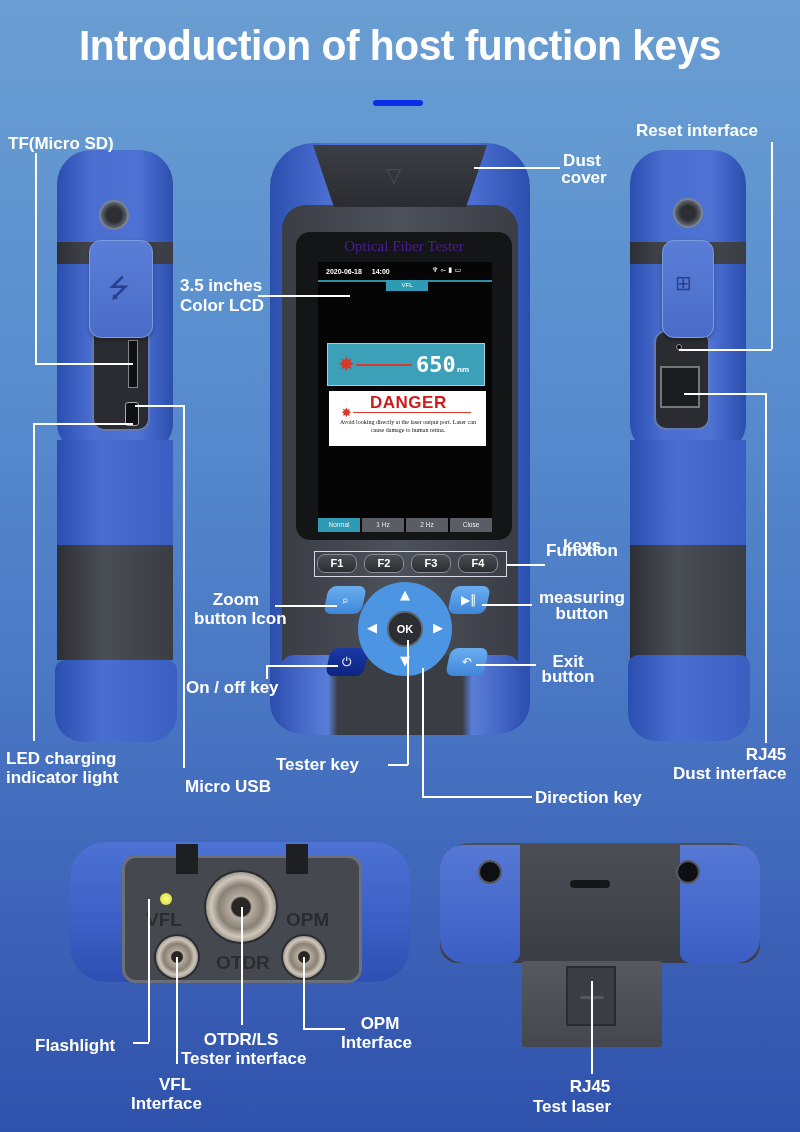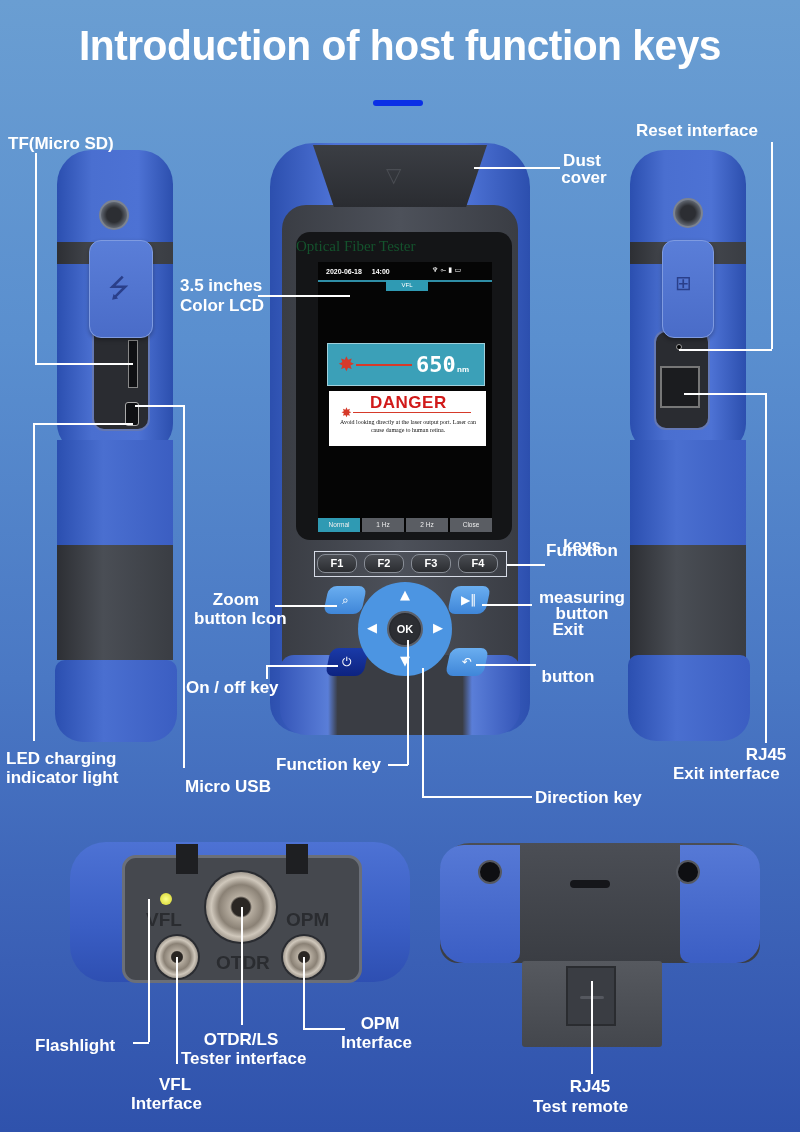--- a/index.html
+++ b/index.html
@@ -59,21 +59,21 @@
     left: 282px; top: 205px; width: 236px; height: 510px;
     border-radius: 24px; background: linear-gradient(90deg,#3a3d44,#4d515a 50%,#3a3d44);
   }
   .dust-cover {
     left: 313px; top: 145px; width: 174px; height: 62px;
     background: linear-gradient(180deg,#3b3e44,#2a2c31);
     clip-path: polygon(0 0,100% 0,88% 100%,12% 100%);
   }
   .screen-frame { left: 296px; top: 232px; width: 216px; height: 308px; background: #141517; border-radius: 14px; }
   .screen { left: 318px; top: 262px; width: 174px; height: 270px; background: #050505; }
-  .scr-title { left: 296px; top: 238px; width: 216px; text-align: left; font-family: "Liberation Serif", serif; font-size: 15px; color: #14532d; }
+  .scr-title { left: 296px; top: 238px; width: 216px; text-align: center; font-family: "Liberation Serif", serif; font-size: 15px; color: #4c1d95; }
   .scr-status { left: 326px; top: 268px; font-size: 7px; color: #fff; font-family: "Liberation Sans", sans-serif; font-weight: bold; }
   .scr-rule { left: 318px; top: 280px; width: 174px; height: 1.5px; background: #2f8ea6; }
   .scr-tab { left: 386px; top: 280px; width: 42px; height: 11px; background: #2f9ab3; font-size: 6px; text-align: center; line-height: 11px; color: #fff; font-family: "Liberation Sans", sans-serif; }
   .vfl-box { left: 327px; top: 343px; width: 158px; height: 43px; background: #3ba0b8; border: 1px solid #9fd0dc; }
   .vfl-val { left: 416px; top: 352px; font-family: "DejaVu Sans Mono", monospace; font-weight: bold; font-size: 22px; color: #fff; }
   .vfl-unit { left: 457px; top: 365px; font-size: 8px; font-weight: bold; color: #fff; font-family: "Liberation Sans", sans-serif; }
   .danger-box { left: 329px; top: 391px; width: 157px; height: 55px; background: #fff; }
   .danger-title { left: 370px; top: 393px; font-family: "Liberation Sans", sans-serif; font-weight: bold; font-size: 17px; color: #d11a1a; letter-spacing: 0.5px; }
   .danger-text { left: 335px; top: 419px; width: 146px; text-align: center; font-family: "Liberation Serif", serif; font-size: 6px; line-height: 7.5px; color: #111; }
   .softkeys { left: 318px; top: 518px; width: 174px; height: 14px; display: flex; gap: 2px; }
@@ -253,62 +253,62 @@
 <div class="abs line hl" style="left:507px;top:564px;width:38px;"></div>
 
 <div class="abs label center" style="left:534px;top:588px;width:96px;">measuring</div>
 <div class="abs label center" style="left:534px;top:604px;width:96px;">button</div>
 <div class="abs line hl" style="left:482px;top:604px;width:50px;"></div>
 
 <div class="abs label center" style="left:208px;top:590px;width:56px;">Zoom</div>
 <div class="abs label" style="left:194px;top:609px;">button Icon</div>
 <div class="abs line hl" style="left:275px;top:605px;width:62px;"></div>
 
-<div class="abs label center" style="left:540px;top:620px;width:56px;">Exit</div>
+<div class="abs label center" style="left:540px;top:652px;width:56px;">Exit</div>
 <div class="abs label center" style="left:534px;top:667px;width:68px;">button</div>
 <div class="abs line hl" style="left:476px;top:664px;width:60px;"></div>
 
 <div class="abs label" style="left:186px;top:678px;">On / off key</div>
 <div class="abs line vl" style="left:266px;top:665px;height:14px;"></div>
 <div class="abs line hl" style="left:266px;top:665px;width:72px;"></div>
 
 <div class="abs line vl" style="left:33px;top:423px;height:318px;"></div>
 <div class="abs line hl" style="left:33px;top:423px;width:100px;"></div>
 <div class="abs label" style="left:6px;top:749px;">LED charging</div>
 <div class="abs label" style="left:6px;top:768px;">indicator light</div>
 
 <div class="abs line vl" style="left:183px;top:405px;height:363px;"></div>
 <div class="abs line hl" style="left:135px;top:405px;width:49px;"></div>
 <div class="abs label" style="left:157px;top:777px;margin-left:28px;">Micro USB</div>
 
-<div class="abs label" style="left:276px;top:755px;">Function key</div>
+<div class="abs label" style="left:276px;top:755px;">Tester key</div>
 <div class="abs line hl" style="left:388px;top:764px;width:20px;"></div>
 <div class="abs line vl" style="left:407px;top:640px;height:125px;"></div>
 
 <div class="abs line vl" style="left:422px;top:668px;height:128px;"></div>
 <div class="abs line hl" style="left:422px;top:796px;width:110px;"></div>
 <div class="abs label" style="left:535px;top:788px;">Direction key</div>
 
 <div class="abs line vl" style="left:765px;top:393px;height:350px;"></div>
 <div class="abs line hl" style="left:684px;top:393px;width:82px;"></div>
 <div class="abs label center" style="left:726px;top:745px;width:80px;">RJ45</div>
-<div class="abs label" style="left:673px;top:764px;">Exit interface</div>
+<div class="abs label" style="left:673px;top:764px;">Dust interface</div>
 
 <div class="abs line vl" style="left:148px;top:899px;height:143px;"></div>
 <div class="abs line hl" style="left:133px;top:1042px;width:16px;"></div>
 <div class="abs label" style="left:35px;top:1036px;text-align:center;">Flashlight</div>
 
 <div class="abs line vl" style="left:176px;top:957px;height:107px;"></div>
 <div class="abs label center" style="left:140px;top:1075px;width:70px;">VFL</div>
 <div class="abs label" style="left:131px;top:1094px;">Interface</div>
 
 <div class="abs line vl" style="left:241px;top:907px;height:118px;"></div>
 <div class="abs label center" style="left:196px;top:1030px;width:90px;">OTDR/LS</div>
 <div class="abs label" style="left:181px;top:1049px;">Tester interface</div>
 
 <div class="abs line vl" style="left:303px;top:957px;height:72px;"></div>
 <div class="abs line hl" style="left:303px;top:1028px;width:42px;"></div>
 <div class="abs label center" style="left:350px;top:1014px;width:60px;">OPM</div>
 <div class="abs label" style="left:341px;top:1033px;">Interface</div>
 
 <div class="abs line vl" style="left:591px;top:981px;height:93px;"></div>
 <div class="abs label center" style="left:550px;top:1077px;width:80px;">RJ45</div>
-<div class="abs label" style="left:533px;top:1097px;">Test remote</div>
+<div class="abs label" style="left:533px;top:1097px;">Test laser</div>
 
 </body></html>

